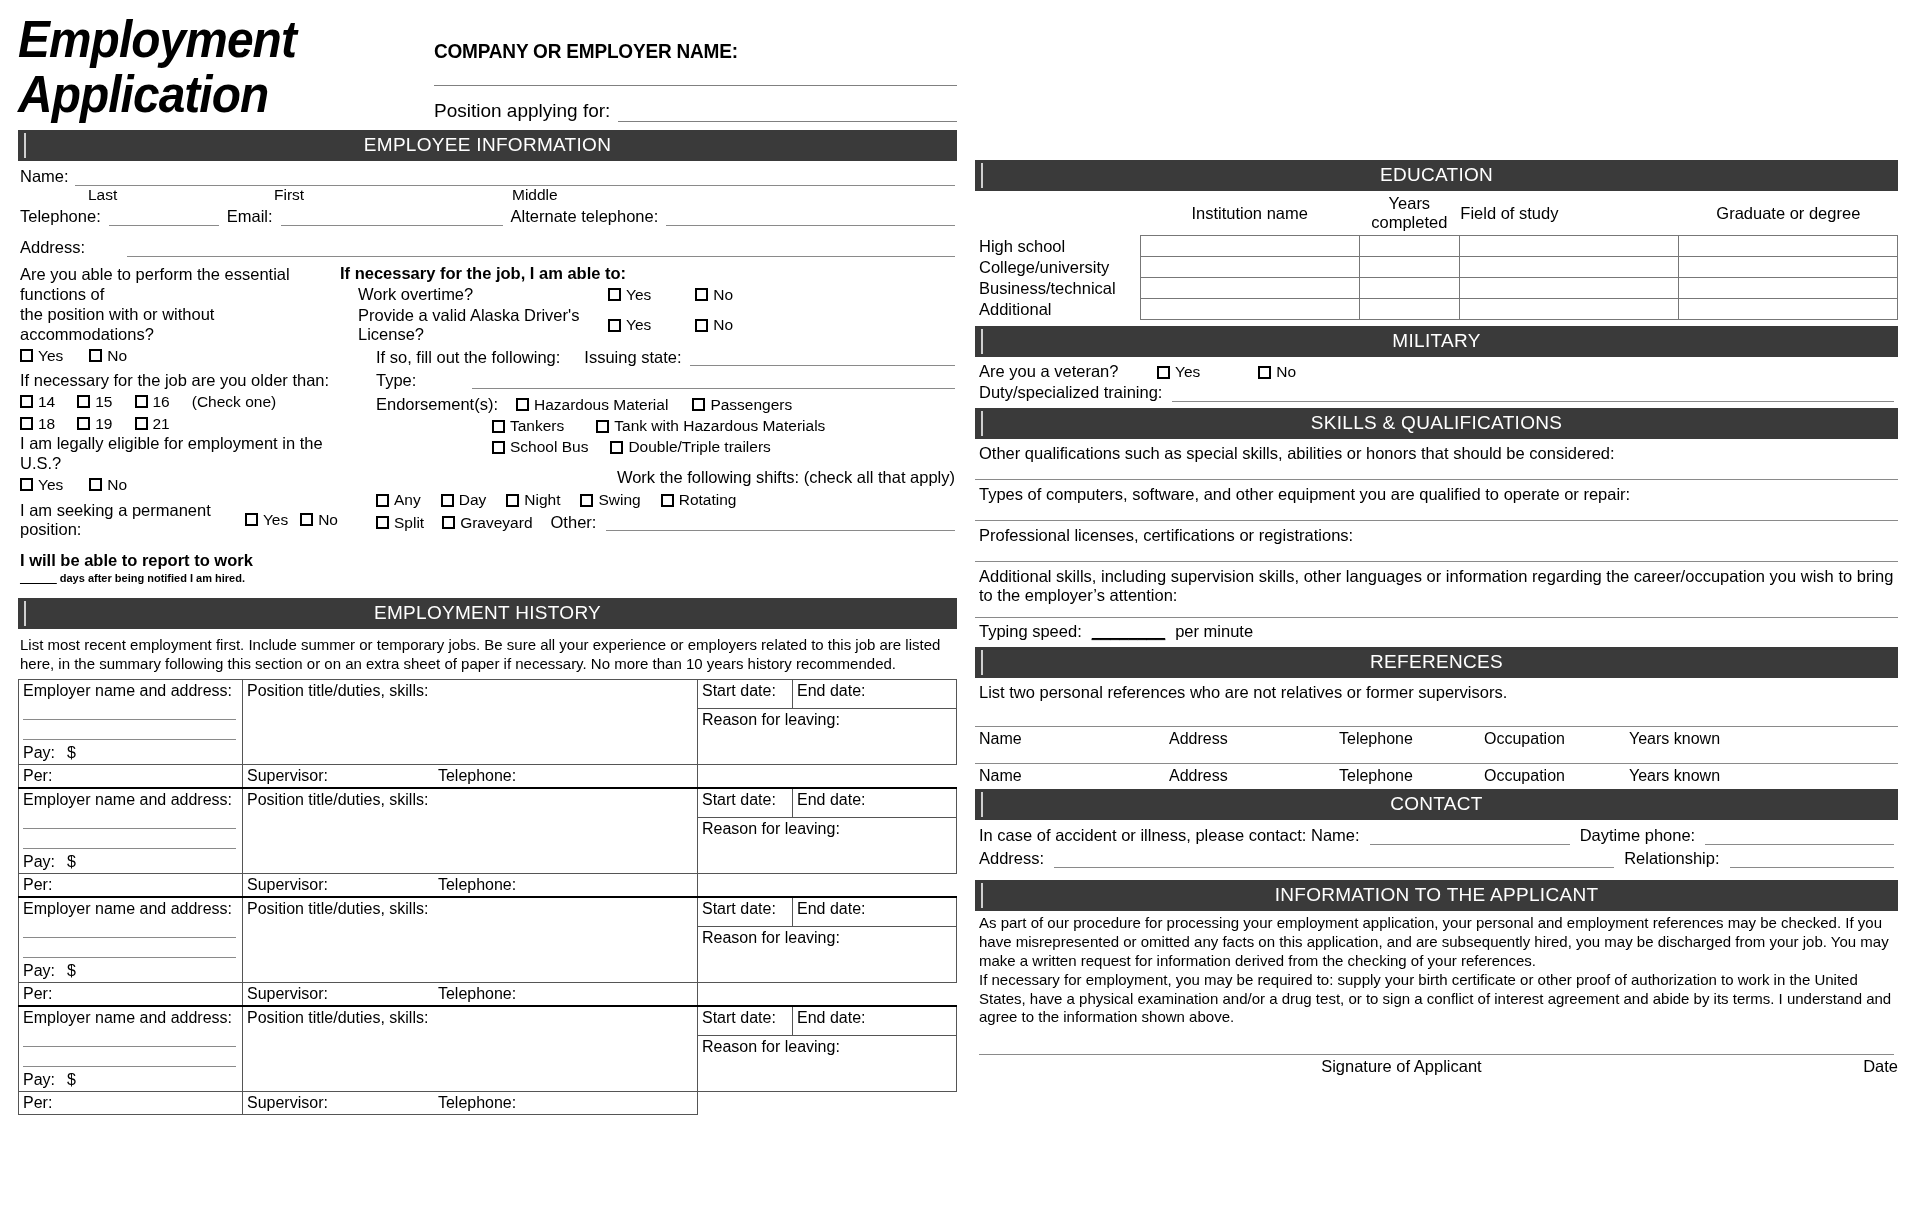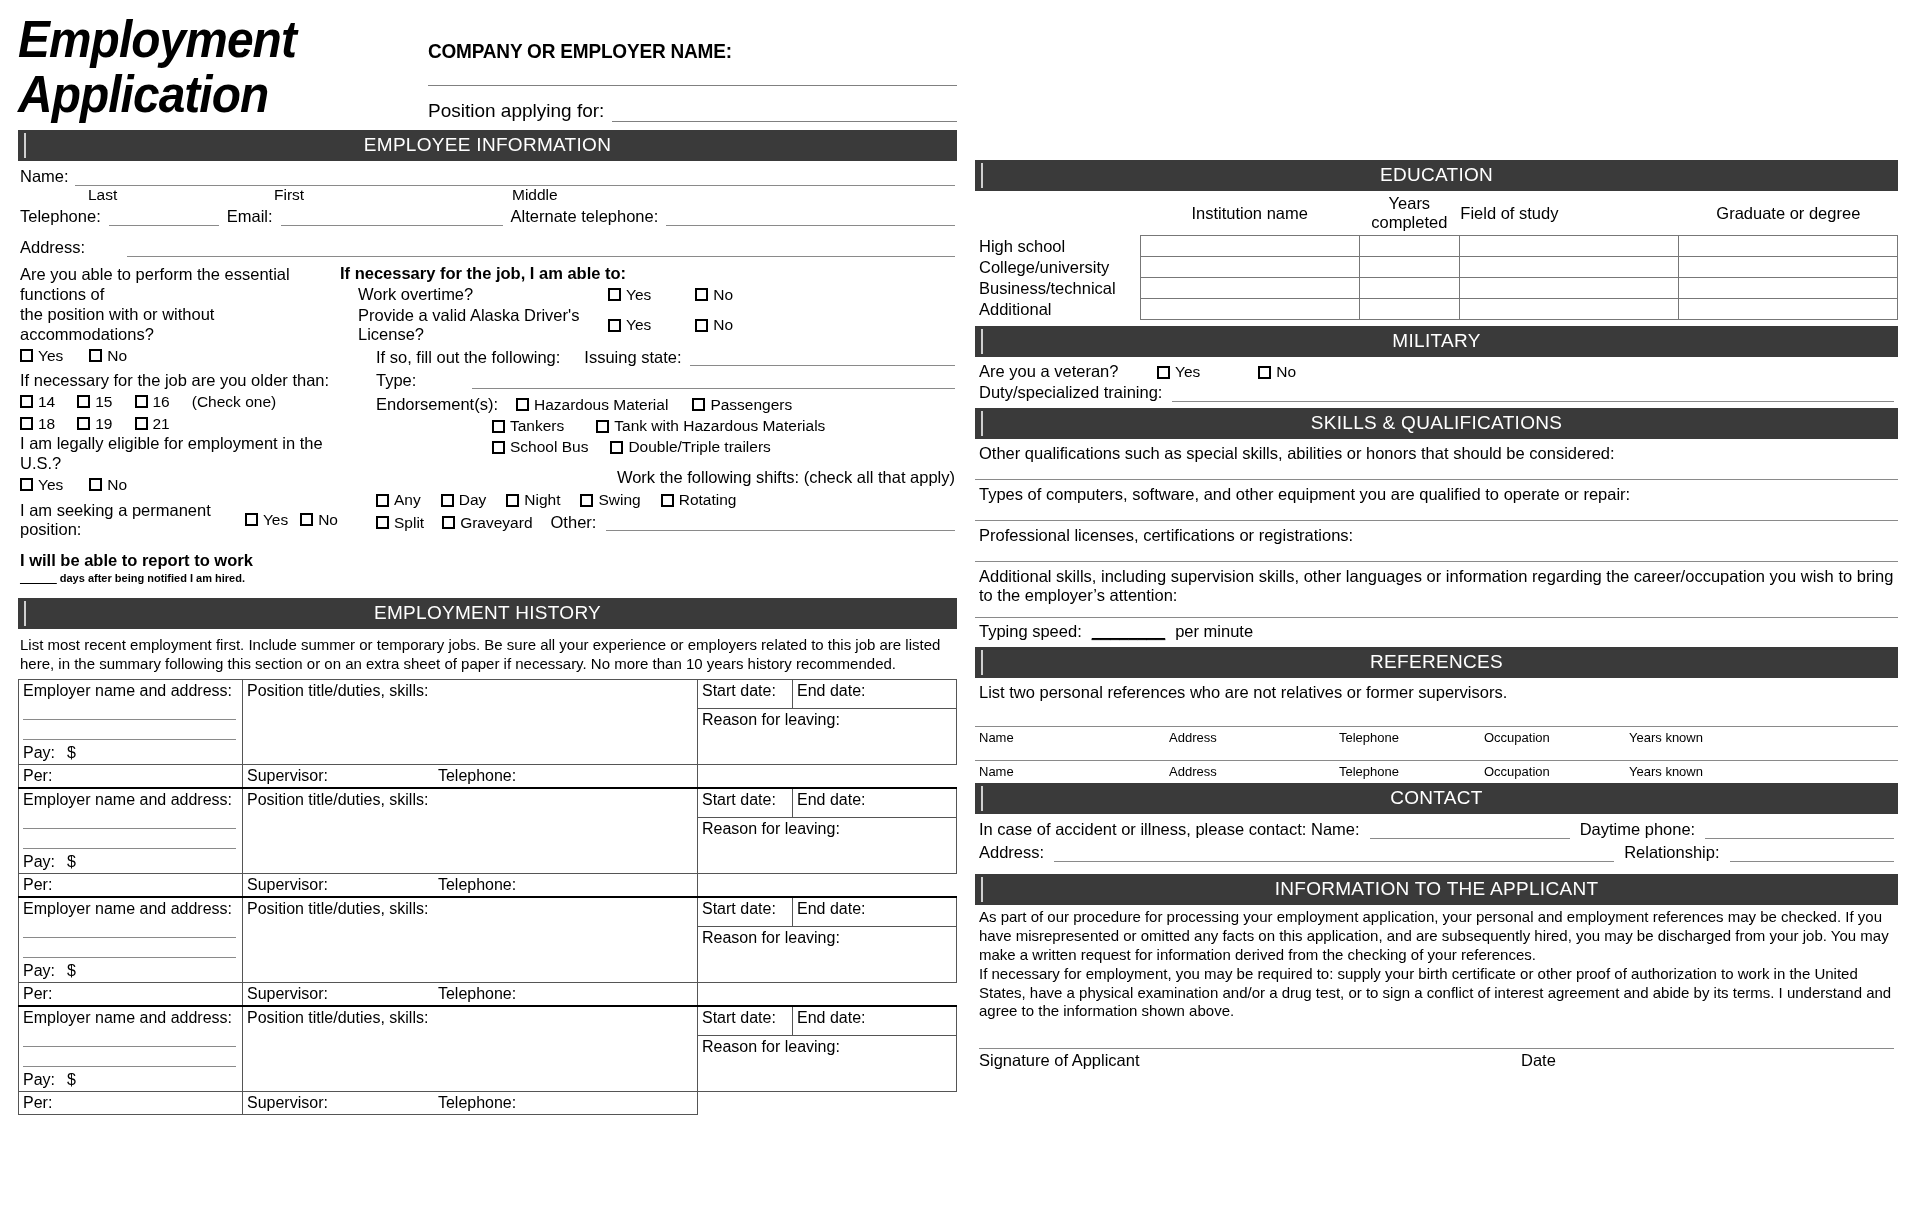--- a/index.html
+++ b/index.html
@@ -11,21 +11,21 @@
     color:#000;
     font-size:17px;
     overflow:hidden;
   }
   .page { position:relative; width:1920px; height:1230px; padding:0; }
   .cols { display:flex; gap:0; }
   .colL { width:975px; padding:12px 18px 0 18px; }
   .colR { width:945px; padding:160px 22px 0 0; }
 
   
-  .titlewrap { display:flex; align-items:flex-start; gap:10px; }
+  .titlewrap { display:flex; align-items:flex-start; gap:16px; }
   .bigtitle {
     font-family:"Liberation Sans", sans-serif;
     font-weight:bold; font-style:italic;
     font-size:52px; line-height:1.05;
     letter-spacing:-1px;
     width:400px;
     transform: scaleX(0.92);
     transform-origin: left top;
   }
   .titleright { flex:1; padding-top:28px; }
@@ -97,21 +97,21 @@
   .payrow { font-size:16px; }
   .topthick { border-top:2.5px solid #000 !important; }
   table.edu { width:100%; border-collapse:collapse; table-layout:fixed; margin-top:2px; }
   table.edu td { border:1px solid #777; height:20px; font-size:16.5px; }
   table.edu td.lbl { border:none; text-align:left; padding-left:4px; white-space:nowrap; }
 
   
   .rline { display:flex; align-items:flex-end; font-size:16.5px; }
   .rq { padding:5px 4px 3px 4px; font-size:16.5px; }
 
-  .refhdr { display:flex; font-size:13px; padding:3px 4px 2px 4px; }
+  .refhdr { display:flex; font-size:16px; padding:3px 4px 2px 4px; }
 
   .para { font-size:15px; line-height:1.26; padding:3px 4px 0 4px; }
   .sigrow { display:flex; font-size:16.5px; padding-top:2px; }
 </style>
 </head>
 <body>
 
 <div class="page">
   <div class="cols">
 
@@ -580,20 +580,20 @@
         <div>have misrepresented or omitted any facts on this application, and are subsequently hired, you may be discharged from your job. You may</div>
         <div>make a written request for information derived from the checking of your references.</div>
       </div>
       <div class="para" style="padding-top:0;">
         <div>If necessary for employment, you may be required to: supply your birth certificate or other proof of authorization to work in the United</div>
         <div>States, have a physical examination and/or a drug test, or to sign a conflict of interest agreement and abide by its terms. I understand and</div>
         <div>agree to the information shown above.</div>
       </div>
 
       <div class="ln" style="height:28px;margin:0 4px;"></div>
-      <div class="sigrow" style="padding-left:4px;">
+      <div class="sigrow" style="padding-left:4px;justify-content:flex-end;">
         <span style="width:542px;">Signature of Applicant</span>
         <span>Date</span>
       </div>
 
     </div>
   </div>
 </div>
 
 </body></html>

